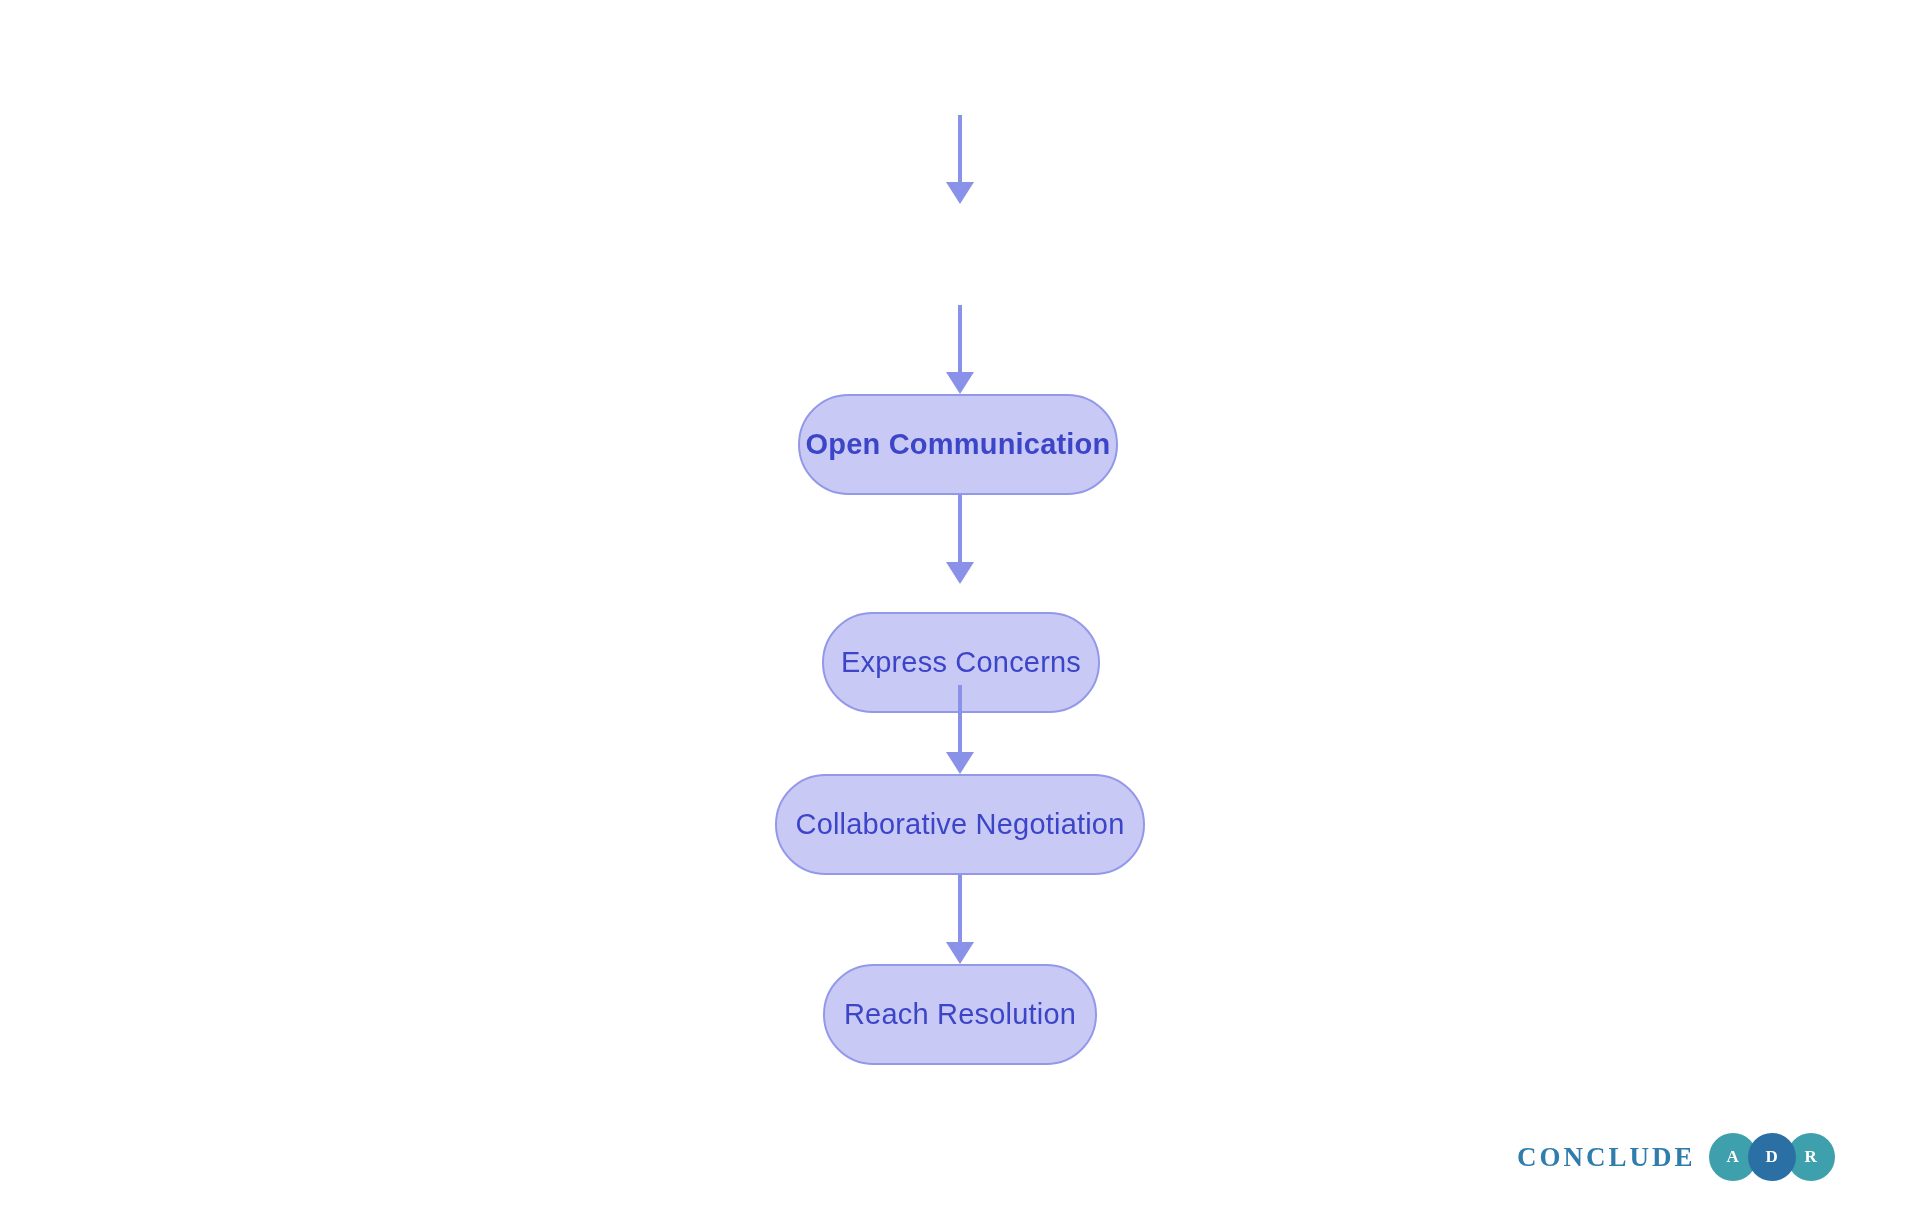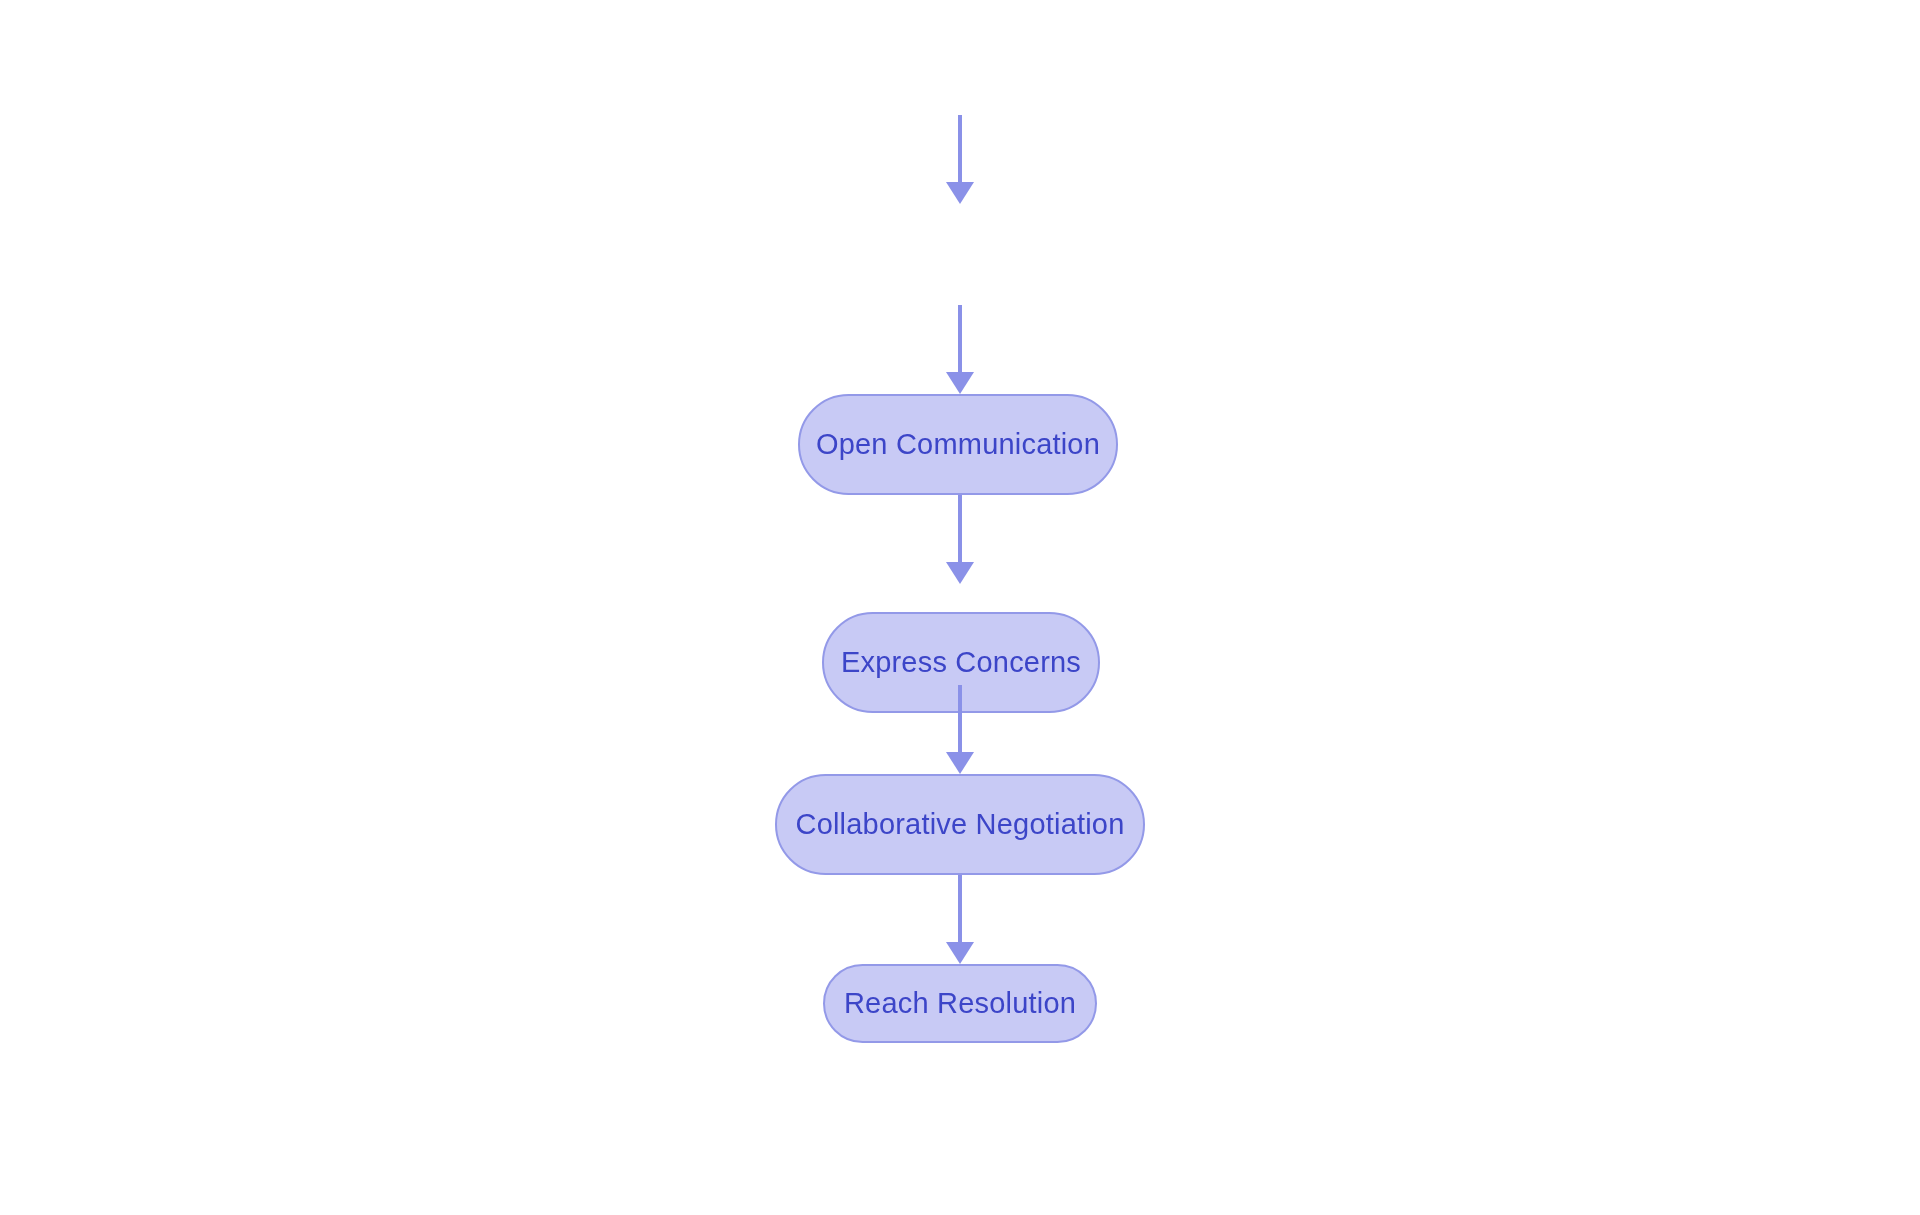--- a/index.html
+++ b/index.html
@@ -28,24 +28,24 @@
     justify-content: center;
   }
   .node span {
     color: var(--node-text, #3c45c8);
     font-size: 29px;
     letter-spacing: 0.2px;
     white-space: nowrap;
   }
   .n1 { left: 823px; top: 14px;  width: 274px; height: 101px; }
   .n2 { left: 823px; top: 204px; width: 272px; height: 101px; }
-  .n3 { left: 798px; top: 394px; width: 320px; height: 101px; }
+  .n3 { left: 798px; top: 394px; width: 320px; height: 101px; font-weight: bold; }
   .n4 { left: 822px; top: 584px; width: 278px; height: 101px; margin-top: 28px; }
   .n5 { left: 775px; top: 774px; width: 370px; height: 101px; }
-  .n6 { left: 823px; top: 964px; width: 274px; height: 79px; }
+  .n6 { left: 823px; top: 964px; width: 274px; height: 101px; }
 
   
   .arrow {
     position: absolute;
     left: 944px;
     width: 32px;
     height: 89px;
   }
   .arrow .shaft {
     position: absolute;
@@ -151,14 +151,22 @@
 
   <div class="arrow a5">
     <div class="shaft"></div>
     <div class="head"></div>
   </div>
 
   <div class="node n6">
     <span>Reach Resolution</span>
   </div>
 
+  <div class="logo">
+    <span class="brand">CONCLUDE</span>
+    <span class="badges">
+      <span class="badge badge-a" style="background-color: rgb(61, 160, 172);">A</span>
+      <span class="badge badge-d" style="background-color: rgb(43, 112, 164);">D</span>
+      <span class="badge badge-r" style="background-color: rgb(61, 160, 172);">R</span>
+    </span>
+  </div>
 
 </div>
 
 </body></html>

